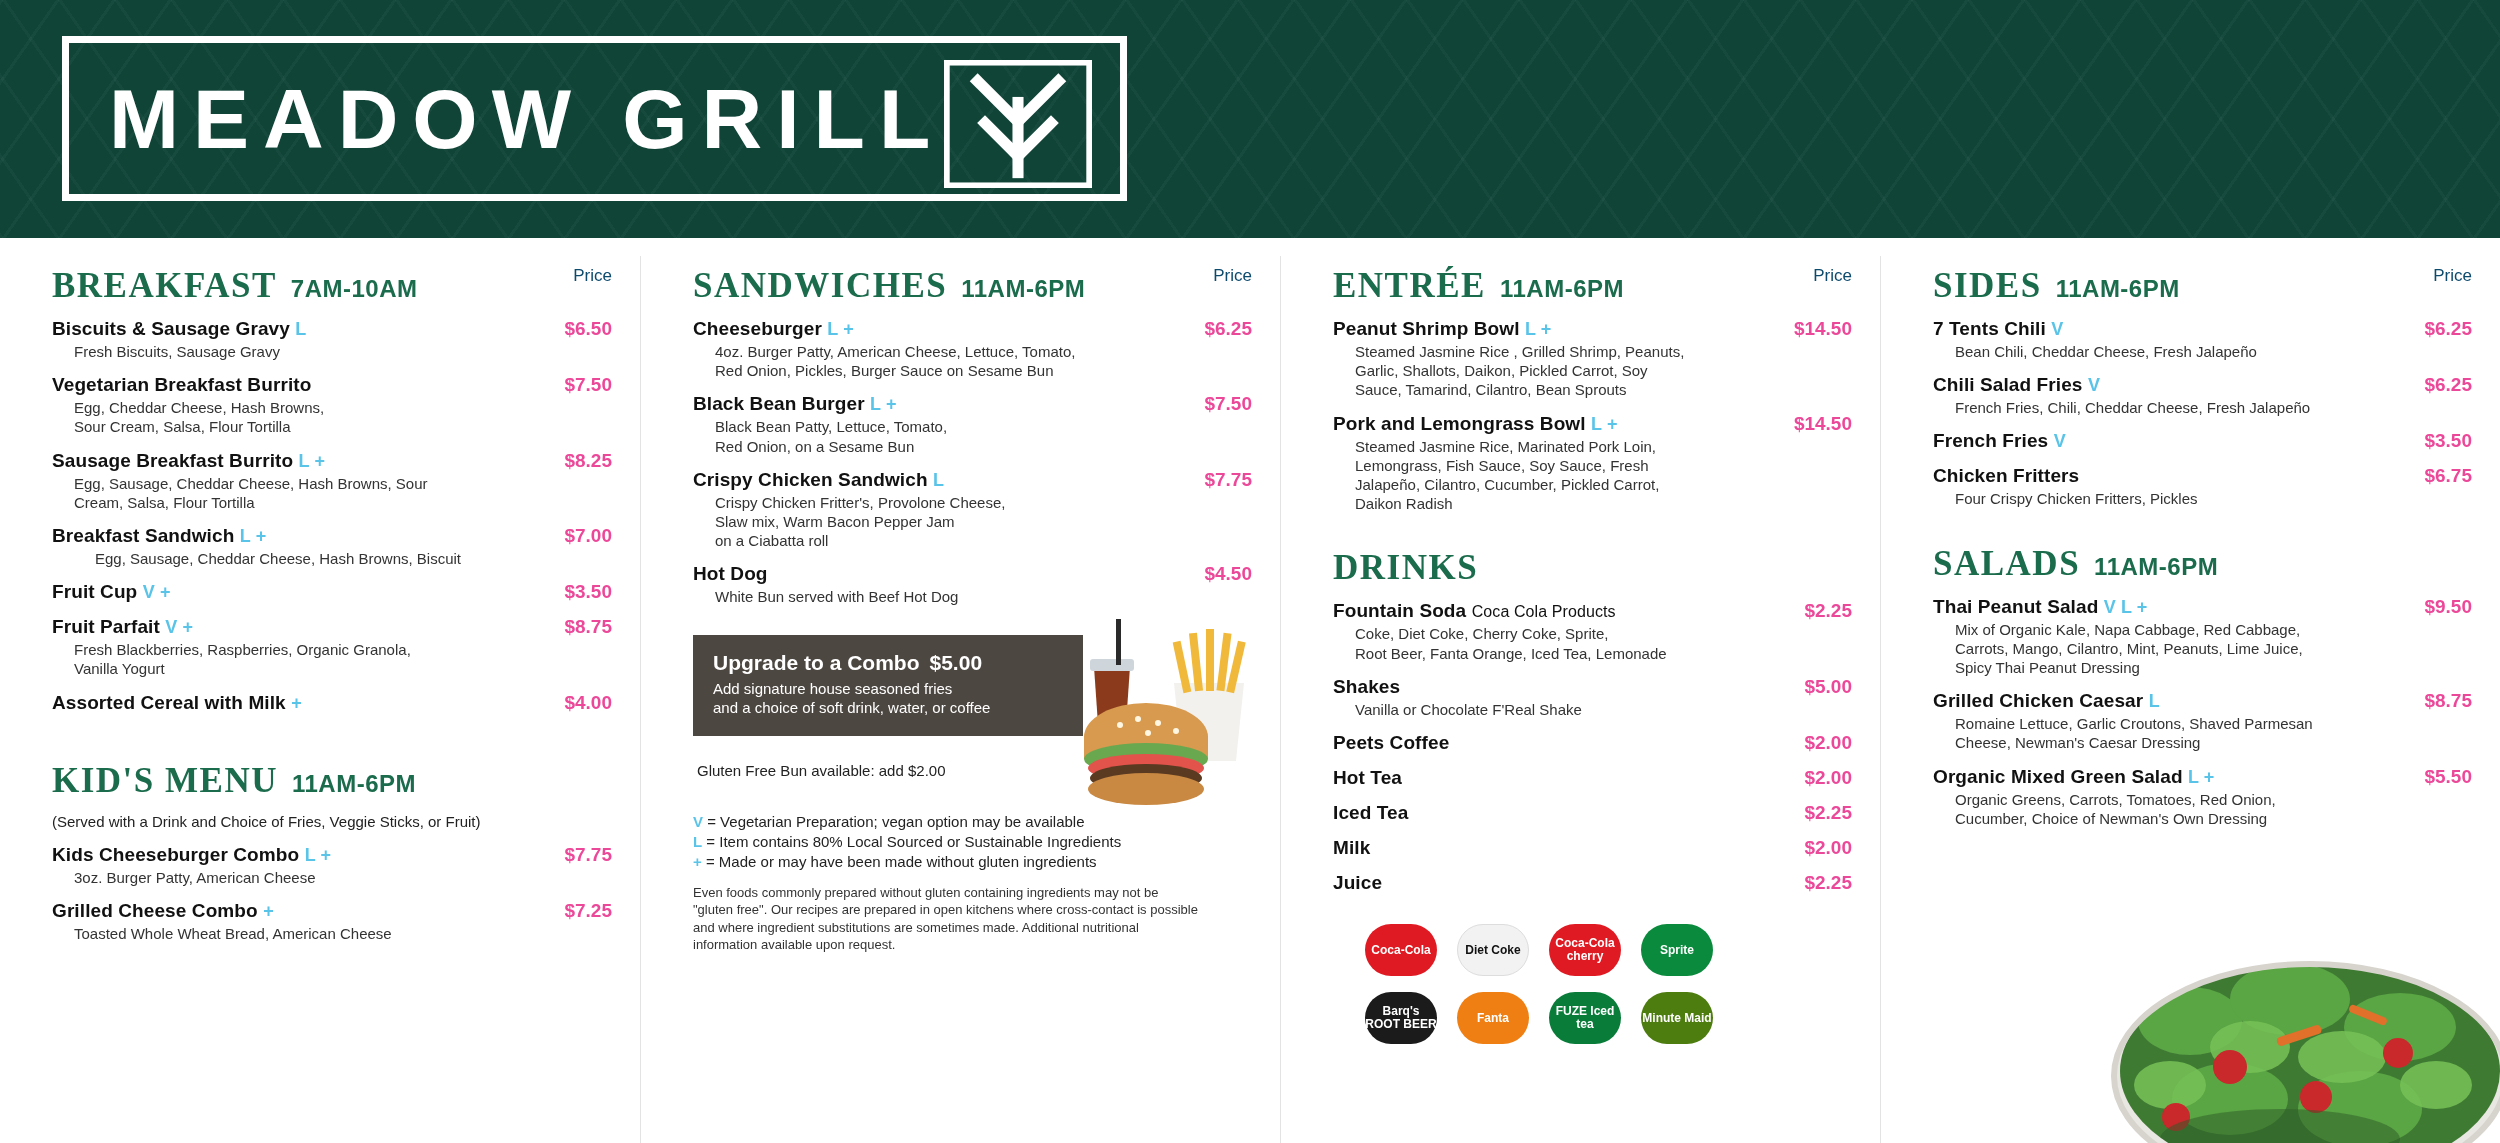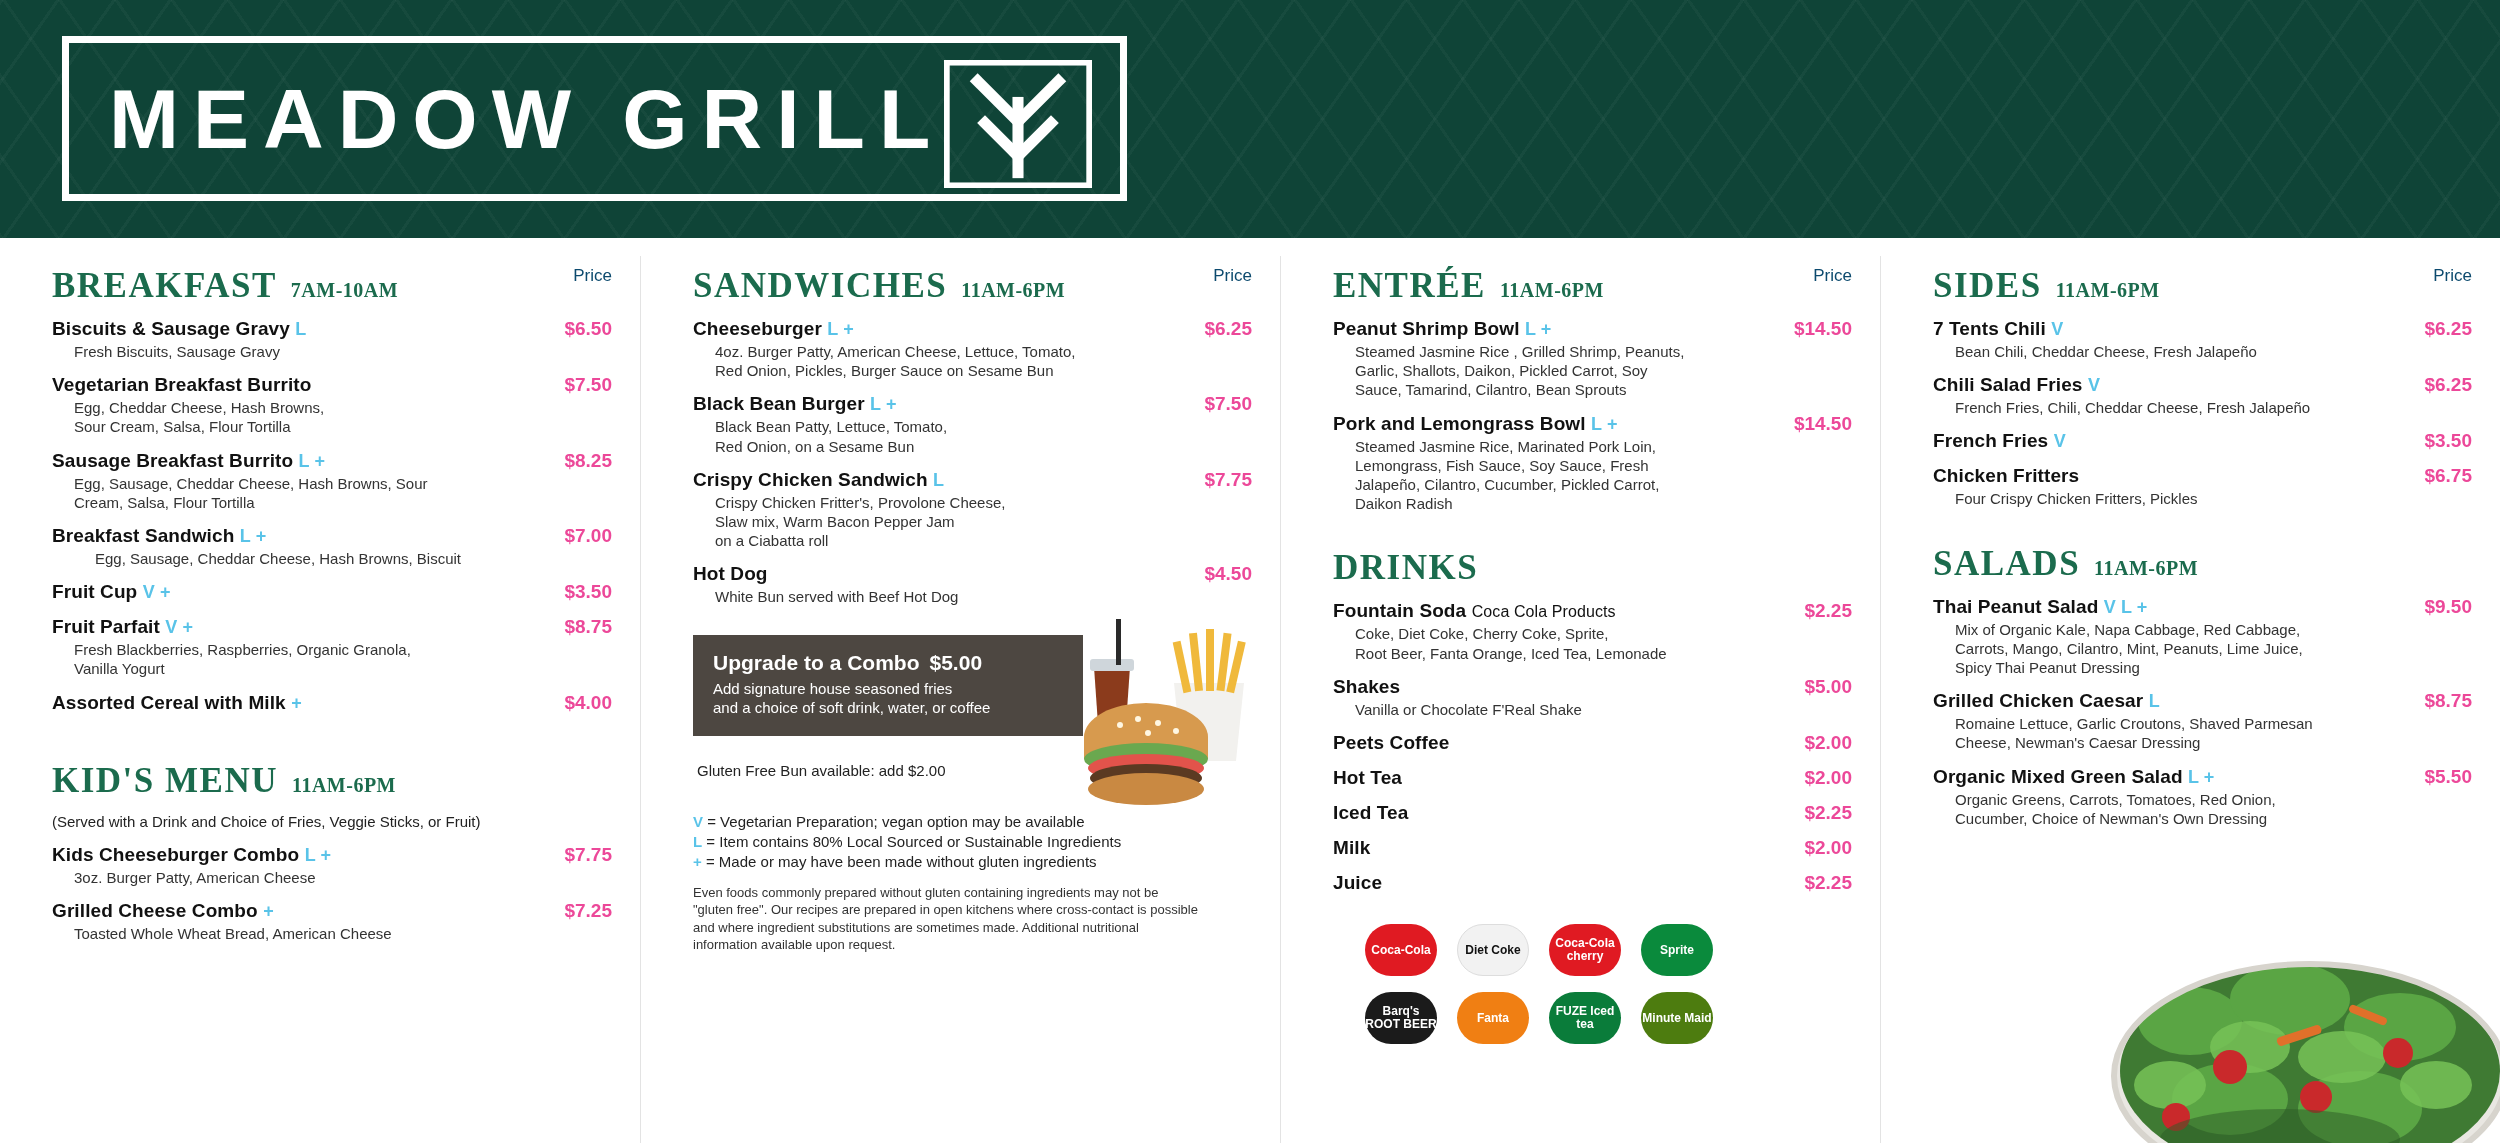--- a/index.html
+++ b/index.html
@@ -67,23 +67,23 @@
     margin-bottom: 12px;
   }
   .sec-title {
     font-family: "Liberation Serif", serif;
     font-weight: 700;
     font-size: 35px;
     letter-spacing: 1.5px;
     color: #1b6b4d;
   }
   .sec-hours {
-    font-family: Liberation Serif, serif;
+    font-family: Liberation Sans, sans-serif;
     font-weight: 700;
-    font-size: 20px;
+    font-size: 24px;
     color: #1b6b4d;
     letter-spacing: .5px;
     margin-top: 8px;
   }
   .price-head {
     position: absolute;
     right: 28px;
     font-size: 17px;
     color:#0c4a6e;
     font-family:"Liberation Sans", sans-serif;

